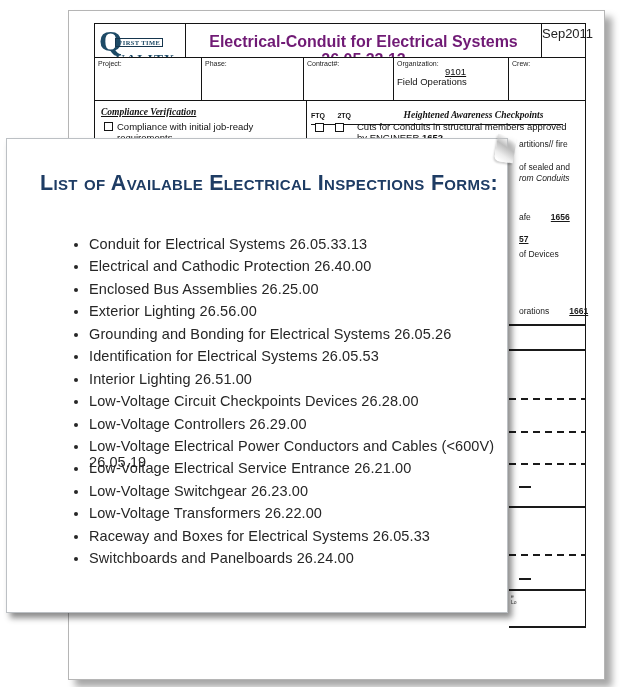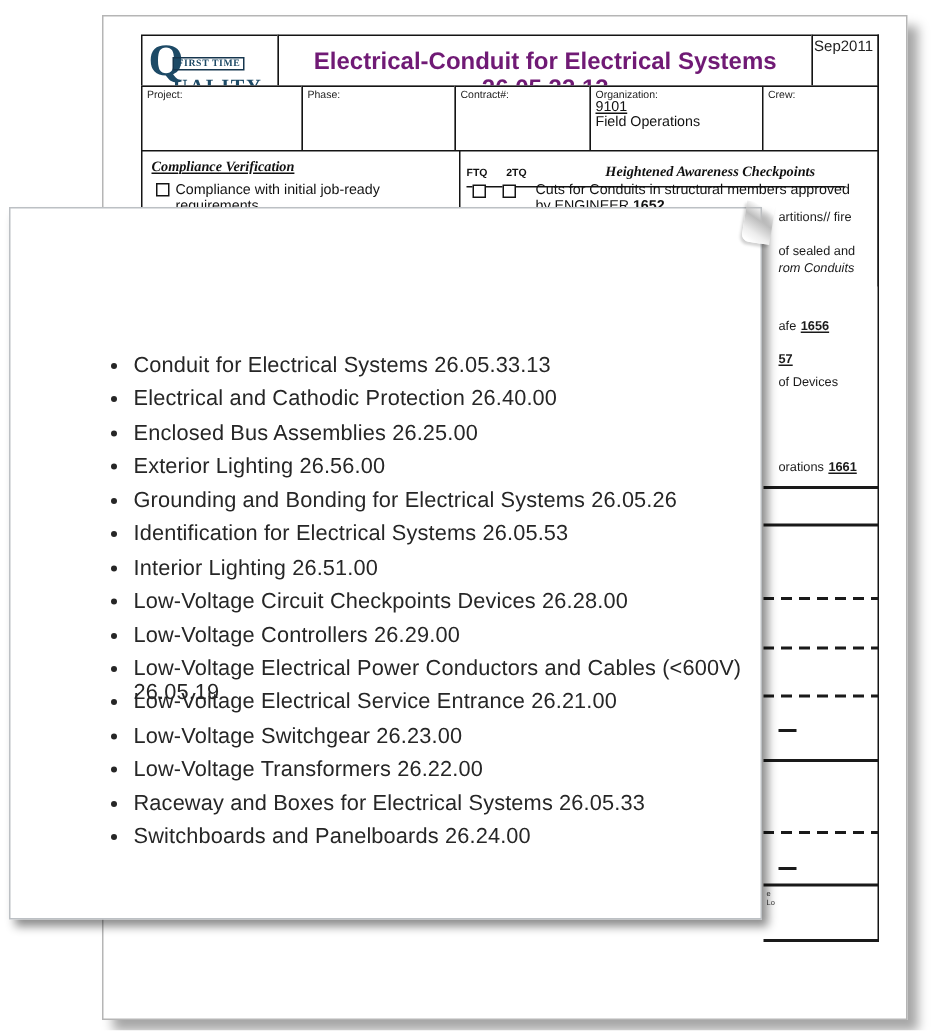--- a/index.html
+++ b/index.html
@@ -19,39 +19,39 @@
 
   .logo { display:flex; padding:3px 0 0 4px; }
   .logo-q { font-family:"Liberation Serif", serif; font-size:30px; font-weight:bold; color:#1d4a66; line-height:27px; margin-right:-7px; }
   .logo-right { margin-top:4px; }
   .logo-top { display:inline-block; font-family:"Liberation Serif", serif; font-size:6.5px; font-weight:bold; color:#1d4a66; border:1px solid #16364e; padding:0 2px; letter-spacing:0.4px; }
   .logo-bottom { font-family:"Liberation Serif", serif; font-size:13.5px; font-weight:bold; color:#1d4a66; letter-spacing:1.2px; line-height:12px; }
   .logo-tm { font-size:5px; color:#1d4a66; }
 
   .form-title { text-align:center; padding-top:9px; font-size:16px; font-weight:bold; color:#701a75; }
   .form-title .code { text-decoration:underline; }
-  .date-cell { font-size:10px; color:#222; text-align:right; padding:2px 3px 0 0; }
+  .date-cell { font-size:13px; color:#222; text-align:right; padding:2px 3px 0 0; }
 
   .field-label { font-size:7px; color:#222; padding:2px 0 0 3px; }
-  .org-code { font-size:9.5px; color:#111; text-decoration:underline; padding-left:3px; line-height:10px; }
+  .org-code { font-size:9.5px; color:#111; text-decoration:underline; padding-left:3px; line-height:10px;margin-left:48px; }
   .org-value { font-size:9.5px; color:#111; padding-left:3px; line-height:10px; }
 
   .serif-head { font-family:"Liberation Serif", serif; font-weight:bold; font-style:italic; font-size:9.5px; color:#111;margin-left:40px; }
   .comp-head { display:inline-block; text-decoration:underline; margin:4px 0 0 6px; }
   .checkbox { position:absolute; width:9px; height:9px; border:1.3px solid #141414; background:#fff; }
   .comp-text { position:absolute; left:22px; top:20px; width:162px; font-size:9.5px; line-height:11px; color:#111; }
 
   .hac-header { position:absolute; left:4px; top:3px; width:252px; border-bottom:1.2px solid #141414; padding-bottom:2px; }
   .hac-col { font-size:7px; font-weight:bold; color:#111; margin-right:8px; }
   .hac-text { position:absolute; left:50px; top:20px; width:218px; font-size:9.5px; line-height:11px; color:#111; }
   .hac-text .code { font-weight:bold; text-decoration:underline; }
 
   
   .frag { position:absolute; left:450px; font-size:8.5px; color:#1a1a1a; white-space:nowrap; }
-  .frag .code { font-weight:bold; text-decoration:underline; margin-left:3px; }
+  .frag .code { font-weight:bold; text-decoration:underline; margin-left:20px; }
   .frag-tiny { position:absolute; left:442px; font-size:5px; color:#333; line-height:5px; white-space:nowrap; }
   .rline-solid { position:absolute; left:440px; width:77px; height:1.6px; background:#1a1a1a; }
   .rline-dash  { position:absolute; left:440px; width:77px; height:2px;
                  background:repeating-linear-gradient(90deg,#1a1a1a 0 7px, transparent 7px 12px); }
   .rline-short { position:absolute; left:450px; width:12px; height:2px; background:#1a1a1a; }
   .right-border { position:absolute; left:515.5px; top:12px; width:1.6px; height:604px; background:#141414; }
 
   
   .fg-page {
     position:absolute; left:6px; top:138px; width:502px; height:475px;
@@ -155,20 +155,21 @@
     <div class="rline-short" style="top:475px;"></div>
     <div class="rline-solid" style="top:495px;"></div>
     <div class="rline-dash" style="top:543px;"></div>
     <div class="rline-short" style="top:567px;"></div>
     <div class="rline-solid" style="top:578px;"></div>
     <div class="rline-solid" style="top:615px;"></div>
   </div>
 
   <div class="fg-page">
     <div class="curl"></div>
+    <div class="fg-title">List of Available Electrical Inspections Forms:</div>
     <div class="fg-list">
       <ul>
         <li>Conduit for Electrical Systems 26.05.33.13</li>
         <li>Electrical and Cathodic Protection 26.40.00</li>
         <li>Enclosed Bus Assemblies 26.25.00</li>
         <li>Exterior Lighting 26.56.00</li>
         <li>Grounding and Bonding for Electrical Systems 26.05.26</li>
         <li>Identification for Electrical Systems 26.05.53</li>
         <li>Interior Lighting 26.51.00</li>
         <li>Low-Voltage Circuit Checkpoints Devices 26.28.00</li>

